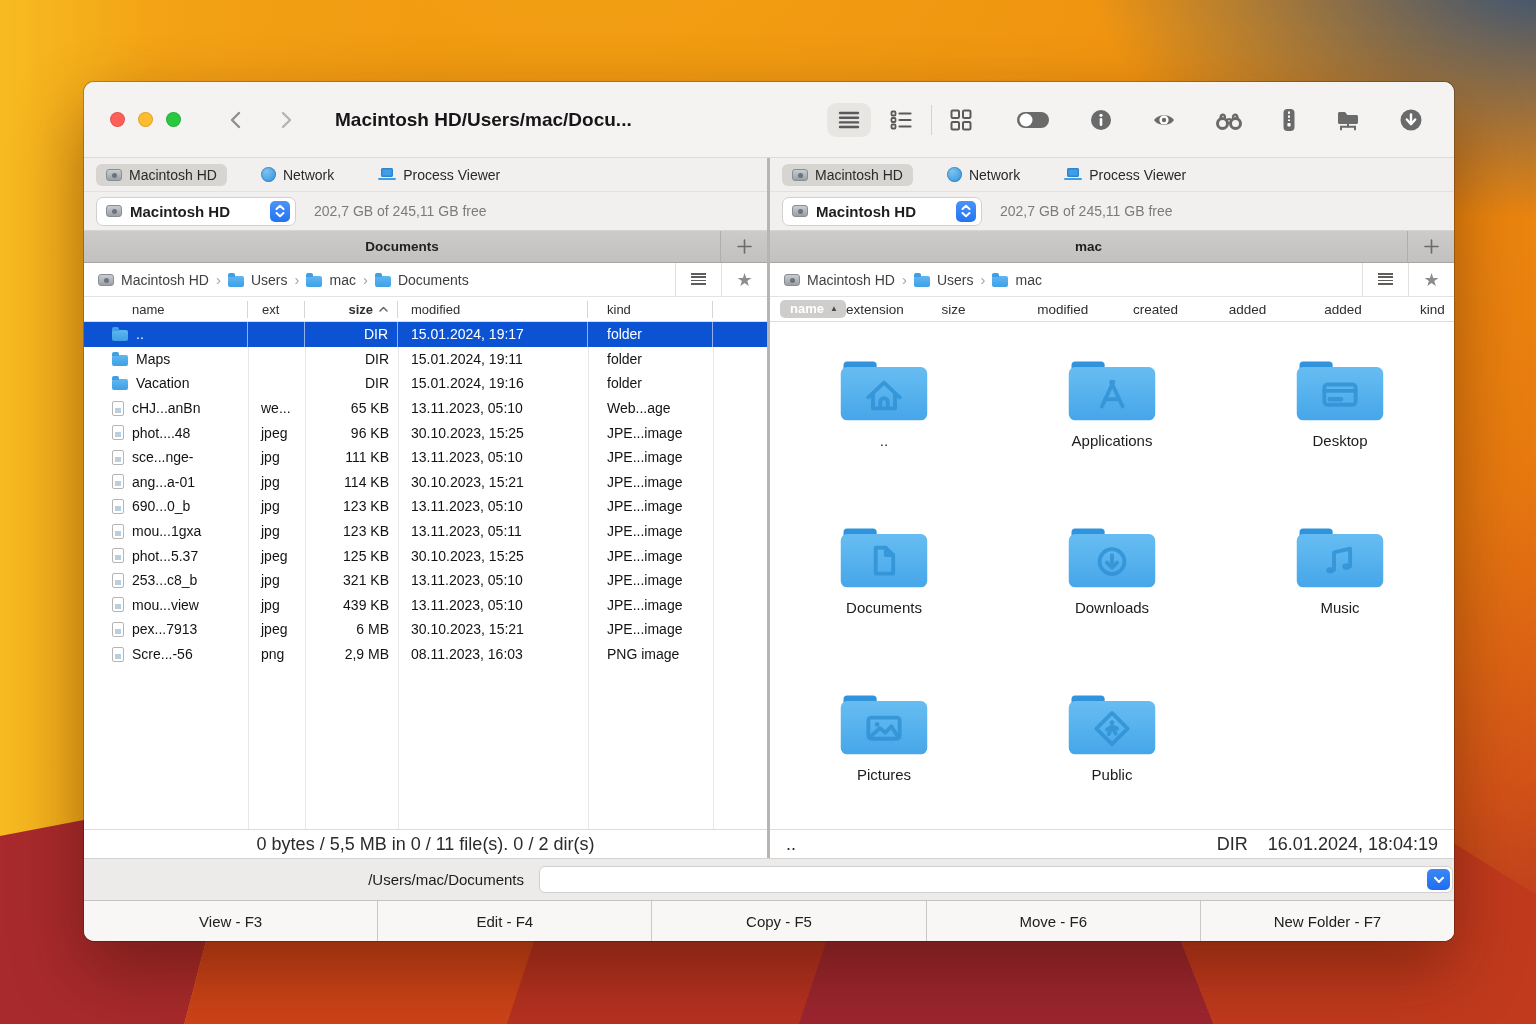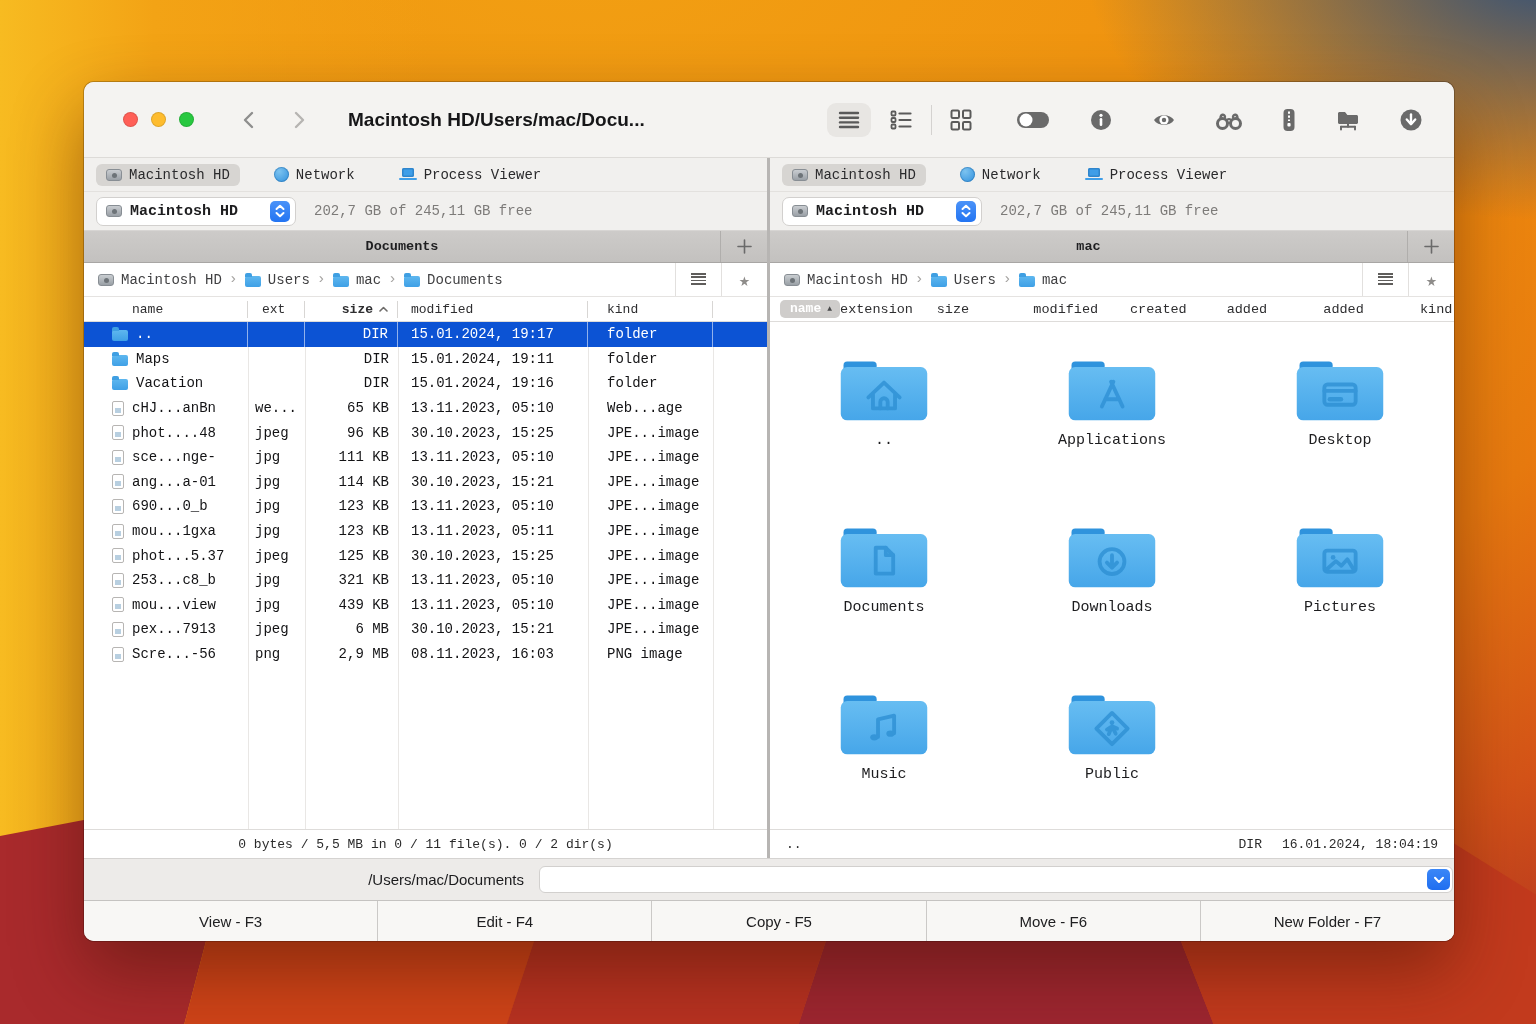--- a/index.html
+++ b/index.html
@@ -22,37 +22,37 @@
   .f5 { background:#c23a1d; clip-path:polygon(79% 100%,73% 0%,89% 0%,100% 45%,100% 100%); }
 
   
   .window { position:absolute; left:84px; top:82px; width:1370px; height:859px;
     background:#f2f1ef; border-radius:10px; overflow:hidden;
     box-shadow:0 30px 70px rgba(60,15,0,.45), 0 0 0 1px rgba(0,0,0,.22);
     display:flex; flex-direction:column; color:#1d1d1f; }
 
   
   .titlebar { height:76px; flex:0 0 auto; background:#f4f3f1;
-    border-bottom:1px solid #dddbd8; display:flex; align-items:center;padding-left:13px; }
+    border-bottom:1px solid #dddbd8; display:flex; align-items:center; }
   .lights { display:flex; gap:13px; margin-left:26px; }
   .light { width:15px; height:15px; border-radius:50%; border:1px solid rgba(0,0,0,.12); }
   .light.red{background:#ff5f57;} .light.yellow{background:#febc2e;} .light.green{background:#28c840;}
   .navbtns { display:flex; gap:28px; margin-left:44px; }
   .navbtn { background:none; border:none; width:22px; height:24px; display:flex; align-items:center; justify-content:center; }
   .title { margin-left:38px; font-size:19px; font-weight:700; color:#161618;
     white-space:nowrap; overflow:hidden; flex:1; }
   .toolbar { display:flex; align-items:center; gap:40px; padding-right:32px; }
   .viewgroup { display:flex; align-items:center; gap:18px; margin-right:4px; }
   .tbtn { background:none; border:none; display:flex; align-items:center; justify-content:center;
     padding:0; }
   .tbtn.active { background:#e8e6e3; border-radius:9px; padding:8px 11px; }
   .tdiv { width:1px; height:30px; background:#d4d2d0; }
 
   
-  .panes { flex:1; display:flex; min-height:0;font-family:Liberation Mono, monospace; }
+  .panes { flex:1; display:flex; min-height:0; }
   .pane { width:683px; display:flex; flex-direction:column; min-height:0; background:#fff; }
   .pane.right { width:684px; }
   .pane-divider { width:3px; background:#b7b5b3; }
 
   .ptabs { height:34px; flex:0 0 auto; background:#f1f0ee; border-bottom:1px solid #e3e1de;
     display:flex; align-items:center; gap:24px; padding-left:12px; font-size:14px; color:#2a2a2c; }
   .ptab { display:flex; align-items:center; gap:7px; padding:3px 10px; border-radius:6px; }
   .ptab.active { background:#d7d5d2; }
 
   .drivebar { height:39px; flex:0 0 auto; background:#f1f0ee; border-bottom:1px solid #d7d5d3;
@@ -122,27 +122,27 @@
       linear-gradient(#e9e7e5,#e9e7e5),linear-gradient(#e9e7e5,#e9e7e5),linear-gradient(#e9e7e5,#e9e7e5);
     background-size:1px 100%; background-repeat:no-repeat;
     background-position:164px 0,221px 0,314px 0,504px 0,629px 0; }
   .lrow { display:grid; grid-template-columns:164px 57px 93px 190px 125px 1fr;
     height:24.6px; align-items:center; font-size:14px; color:#131315; }
   .lrow.selected { background:#0c53d4; color:#fff; }
   .lrow.selected > div { border-right:1px solid rgba(255,255,255,.55); }
   .lrow.selected > div:last-child { border-right:none; }
   .lrow > div { height:100%; display:flex; align-items:center; overflow:hidden; white-space:nowrap; }
   .c-name { padding-left:28px; gap:8px; }
-  .c-ext { padding-left:7px; }
+  .c-ext { padding-left:13px; }
   .c-size { justify-content:flex-end; padding-right:9px; }
   .c-mod { padding-left:13px; }
   .c-kind { padding-left:19px; }
 
   .statusbar { flex:0 0 auto; height:29px; border-top:1px solid #dedcda; background:#fff;
-    display:flex; align-items:center; font-size:13px; color:#2b2b2b; }
+    display:flex; align-items:center; font-size:18px; color:#2b2b2b; }
   .statusbar.center { justify-content:center; }
   .rstatus { padding:0 16px; }
   .rs-kind { margin-left:auto; }
   .rs-date { margin-left:20px; }
 
   
   .rhead { flex:0 0 auto; height:25px; display:flex; align-items:center; background:#fff;
     border-bottom:1px solid #dedcda; padding-left:10px; overflow:hidden; }
   .name-pill { background:#cfcdcb; border-radius:5px; color:#fff; font-weight:700;
     font-size:13px; padding:1px 8px 2px 10px; display:flex; align-items:center; gap:6px; }
@@ -699,38 +699,38 @@
                 <path d="M44.5 45 L50 50.5 L55.5 45"></path>
               </g>
             </svg>
             <div class="glabel">Downloads</div>
           </div>
           <div class="gitem">
             <svg class="gfolder" viewBox="0 0 100 78">
               <rect x="6" y="8" width="36" height="14" rx="4" fill="#2f93dd"></rect>
               <rect x="3" y="14" width="94" height="58" rx="7" fill="url(#fgrad)"></rect>
               <g stroke="#2e90d4" stroke-width="4.2" fill="none" stroke-linecap="round" stroke-linejoin="round" opacity="0.8">
-                <rect x="33" y="32" width="34" height="23" rx="3"></rect>
-                <circle cx="42.5" cy="39.5" r="2.6" fill="#2e90d4" stroke="none"></circle>
-                <path d="M36 52 L45.5 43.5 L51.5 48.5 L58 41.5 L64.5 52"></path>
-              </g>
-            </svg>
-            <div class="glabel">Pictures</div>
+                <path d="M43.5 53 V34 L61 30 V49"></path>
+                <ellipse cx="39.5" cy="53.5" rx="4.5" ry="3.4" fill="#2e90d4" stroke="none"></ellipse>
+                <ellipse cx="57" cy="49.5" rx="4.5" ry="3.4" fill="#2e90d4" stroke="none"></ellipse>
+              </g>
+            </svg>
+            <div class="glabel">Music</div>
           </div>
           <div class="gitem">
             <svg class="gfolder" viewBox="0 0 100 78">
               <rect x="6" y="8" width="36" height="14" rx="4" fill="#2f93dd"></rect>
               <rect x="3" y="14" width="94" height="58" rx="7" fill="url(#fgrad)"></rect>
               <g stroke="#2e90d4" stroke-width="4.2" fill="none" stroke-linecap="round" stroke-linejoin="round" opacity="0.8">
-                <path d="M43.5 53 V34 L61 30 V49"></path>
-                <ellipse cx="39.5" cy="53.5" rx="4.5" ry="3.4" fill="#2e90d4" stroke="none"></ellipse>
-                <ellipse cx="57" cy="49.5" rx="4.5" ry="3.4" fill="#2e90d4" stroke="none"></ellipse>
-              </g>
-            </svg>
-            <div class="glabel">Music</div>
+                <rect x="33" y="32" width="34" height="23" rx="3"></rect>
+                <circle cx="42.5" cy="39.5" r="2.6" fill="#2e90d4" stroke="none"></circle>
+                <path d="M36 52 L45.5 43.5 L51.5 48.5 L58 41.5 L64.5 52"></path>
+              </g>
+            </svg>
+            <div class="glabel">Pictures</div>
           </div>
           <div class="gitem">
             <svg class="gfolder" viewBox="0 0 100 78">
               <rect x="6" y="8" width="36" height="14" rx="4" fill="#2f93dd"></rect>
               <rect x="3" y="14" width="94" height="58" rx="7" fill="url(#fgrad)"></rect>
               <g stroke="#2e90d4" stroke-width="4.2" fill="none" stroke-linecap="round" stroke-linejoin="round" opacity="0.8">
                 <path d="M50 27 L67 44 L50 61 L33 44 Z"></path>
                 <circle cx="50" cy="37.5" r="2.6" fill="#2e90d4" stroke="none"></circle>
                 <path d="M50 41.5 L46.5 50 M50 41.5 L54 49.5 M44.5 45 L50 41.5 L55.5 44"></path>
               </g>

